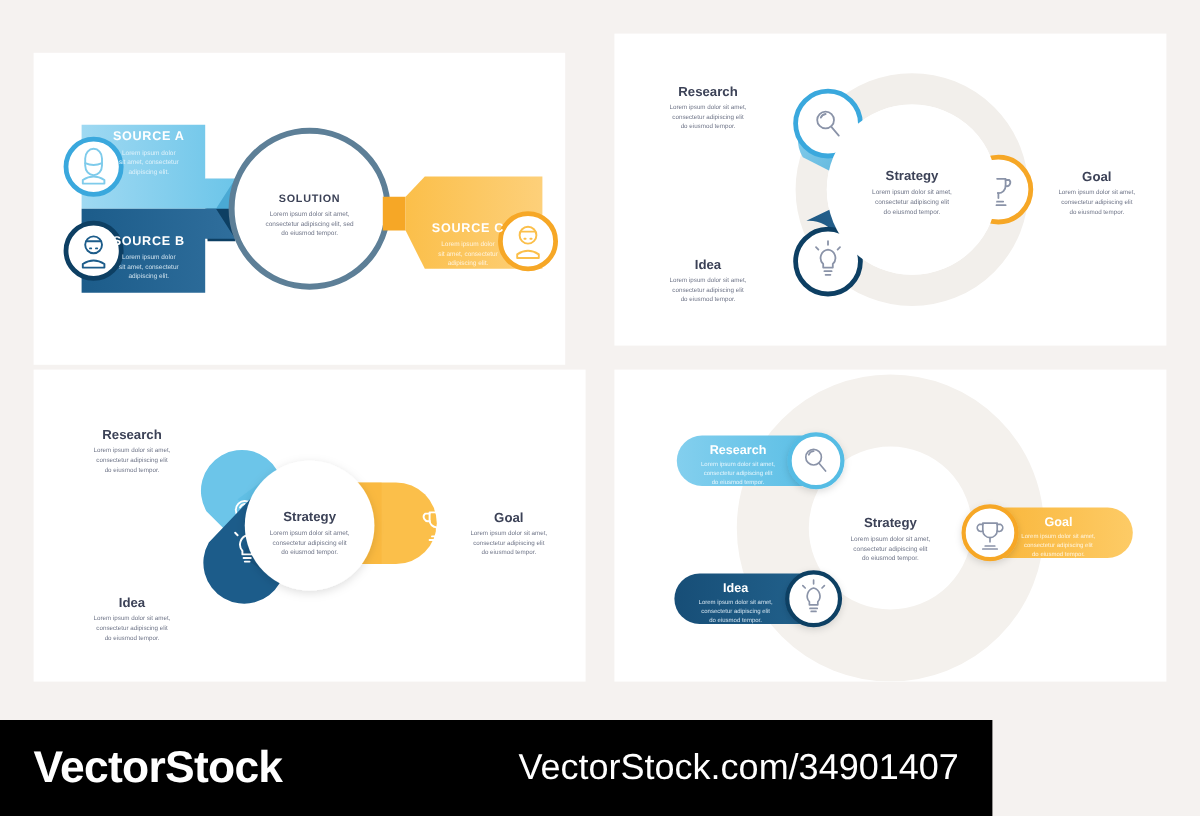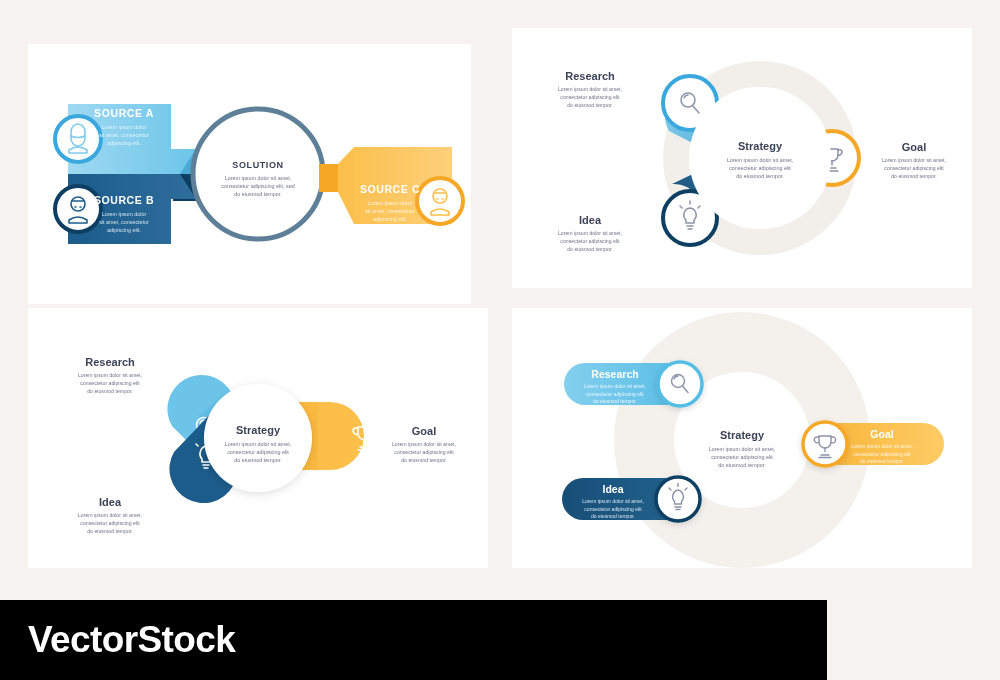--- a/index.html
+++ b/index.html
@@ -349,15 +349,16 @@
         <text class="t-head" x="370" y="130" font-size="10.5" fill="#ffffff" text-anchor="middle">Goal</text>
         <text class="t-body" x="370" y="140" font-size="5" fill="#fff4de" text-anchor="middle">Lorem ipsum dolor sit amet,</text>
         <text class="t-body" x="370" y="147.5" font-size="5" fill="#fff4de" text-anchor="middle">consectetur adipiscing elit</text>
         <text class="t-body" x="370" y="155" font-size="5" fill="#fff4de" text-anchor="middle">do eiusmod tempor.</text>
       </g>
     </svg>
   </div>
 
   <div id="footer">
     <div id="footer-logo">VectorStock</div>
+    <div id="footer-url">VectorStock.com/34901407</div>
   </div>
 
 </div>
 
 </body></html>

